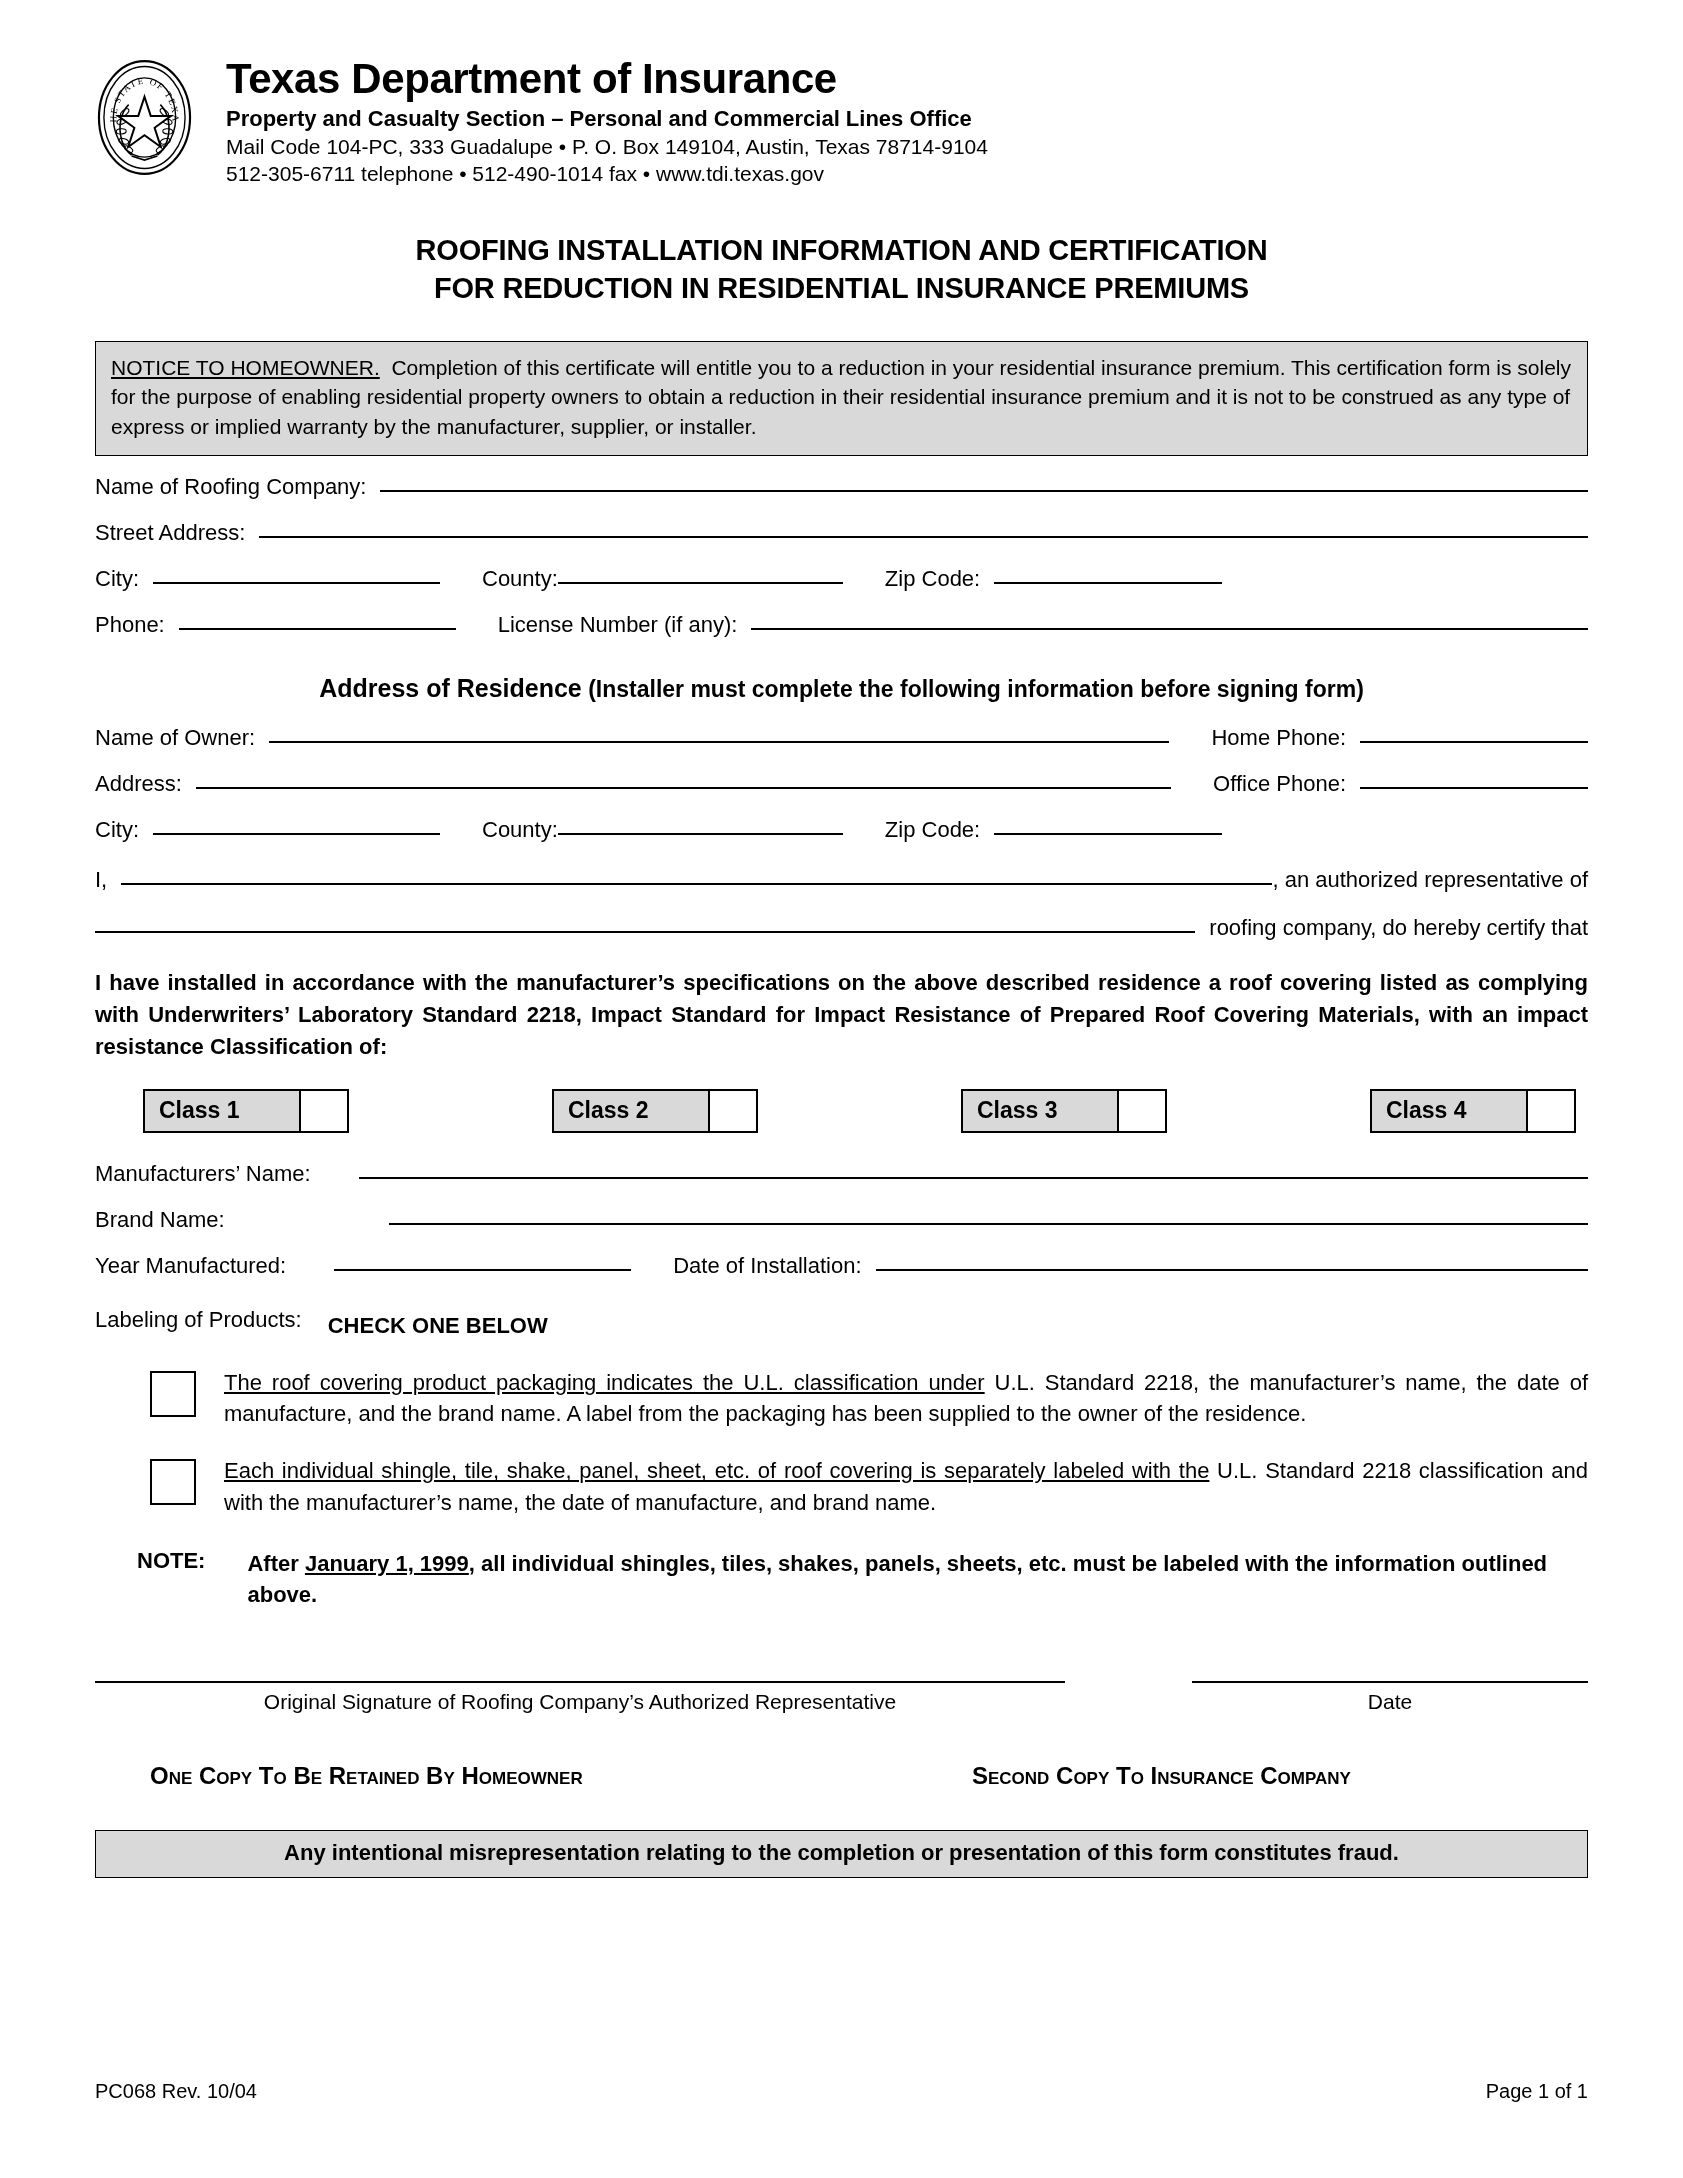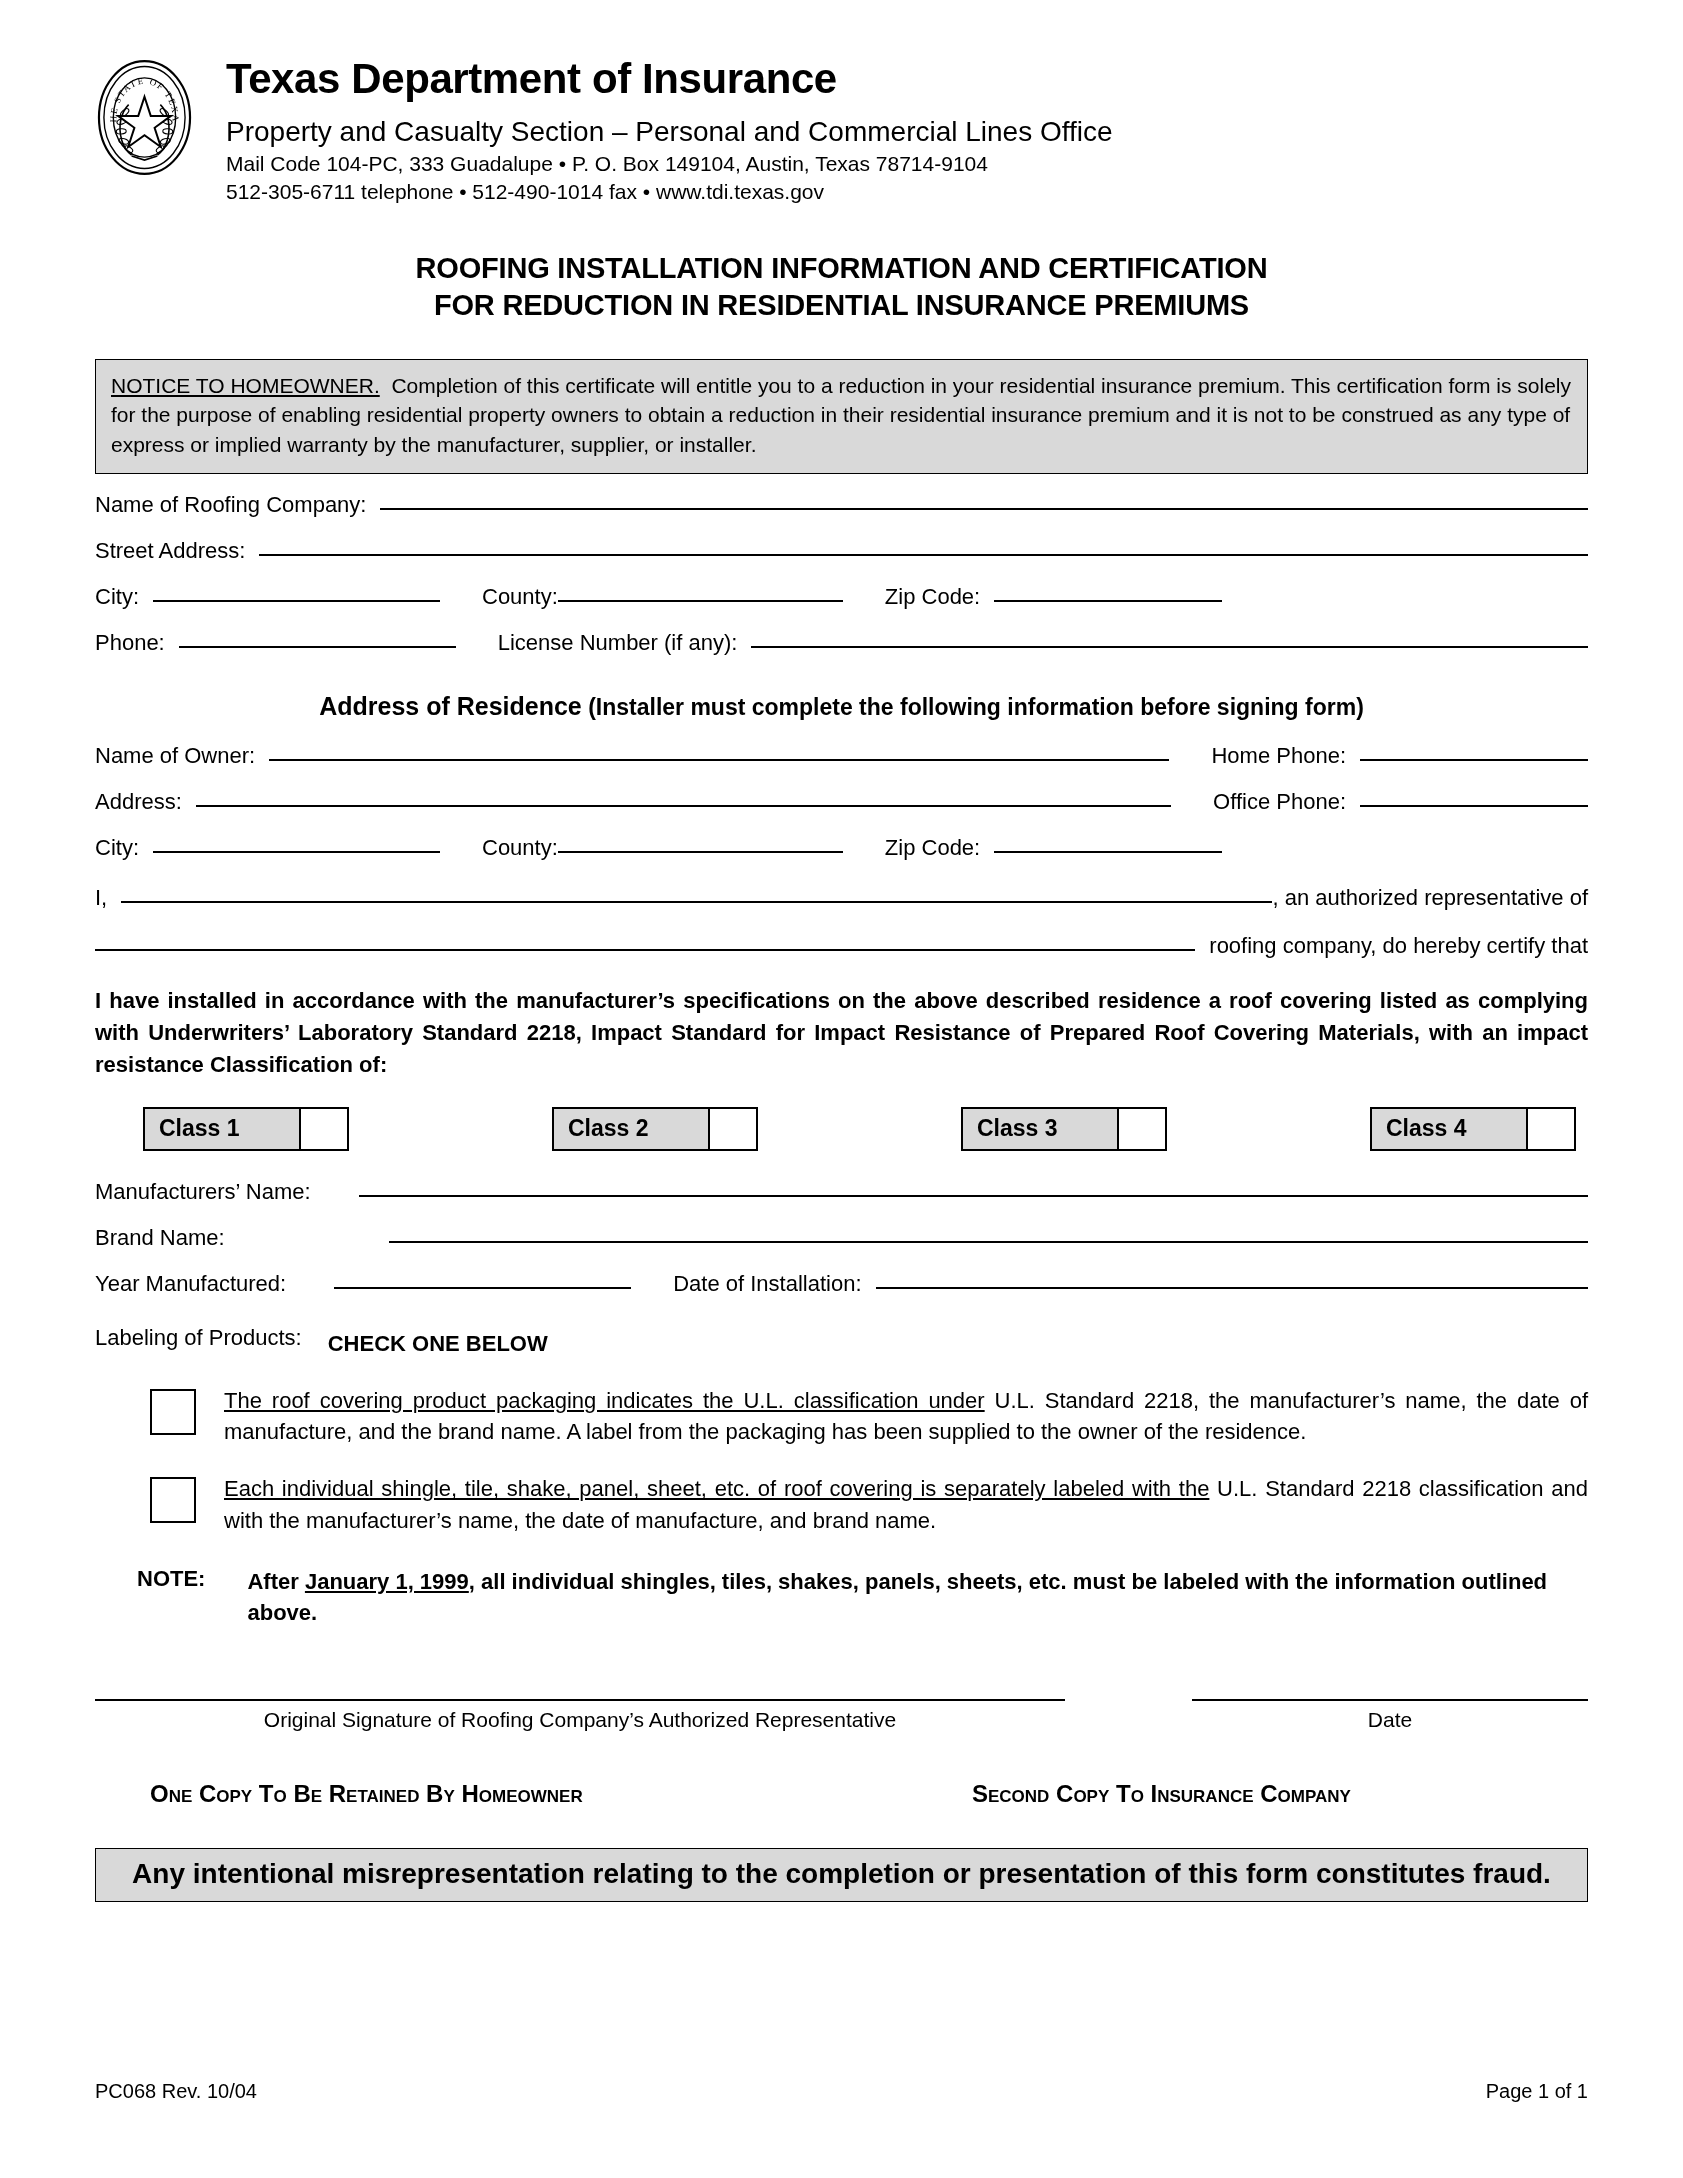--- a/index.html
+++ b/index.html
@@ -41,24 +41,24 @@
     padding-top: 6px;
   }
   .agency-name {
     font-size: 42px;
     font-weight: bold;
     letter-spacing: -0.4px;
     line-height: 1.06;
     white-space: nowrap;
   }
   .agency-sub {
-    font-size: 28px;
-    font-weight: normal;
+    font-size: 22px;
+    font-weight: bold;
     line-height: 1.32;
-    margin-top: 12px;
+    margin-top: 2px;
     white-space: nowrap;
   }
   .agency-addr {
     font-size: 21px;
     line-height: 1.33;
     white-space: nowrap;
   }
 
   
   .doc-title {
@@ -272,21 +272,21 @@
     font-variant: small-caps;
   }
   .copy-left  { flex: 0 0 822px; padding-left: 55px; }
   .copy-right { flex: 1 1 auto; }
 
   .fraud-box {
     margin-top: 40px;
     border: 1.5px solid #000;
     background: #d9d9d9;
     text-align: center;
-    font-size: 28px;
+    font-size: 22px;
     font-weight: bold;
     padding: 9px 6px 11px 6px;
   }
 
   .footer {
     position: absolute;
     left: 95px;
     right: 95px;
     bottom: 75px;
     display: flex;

